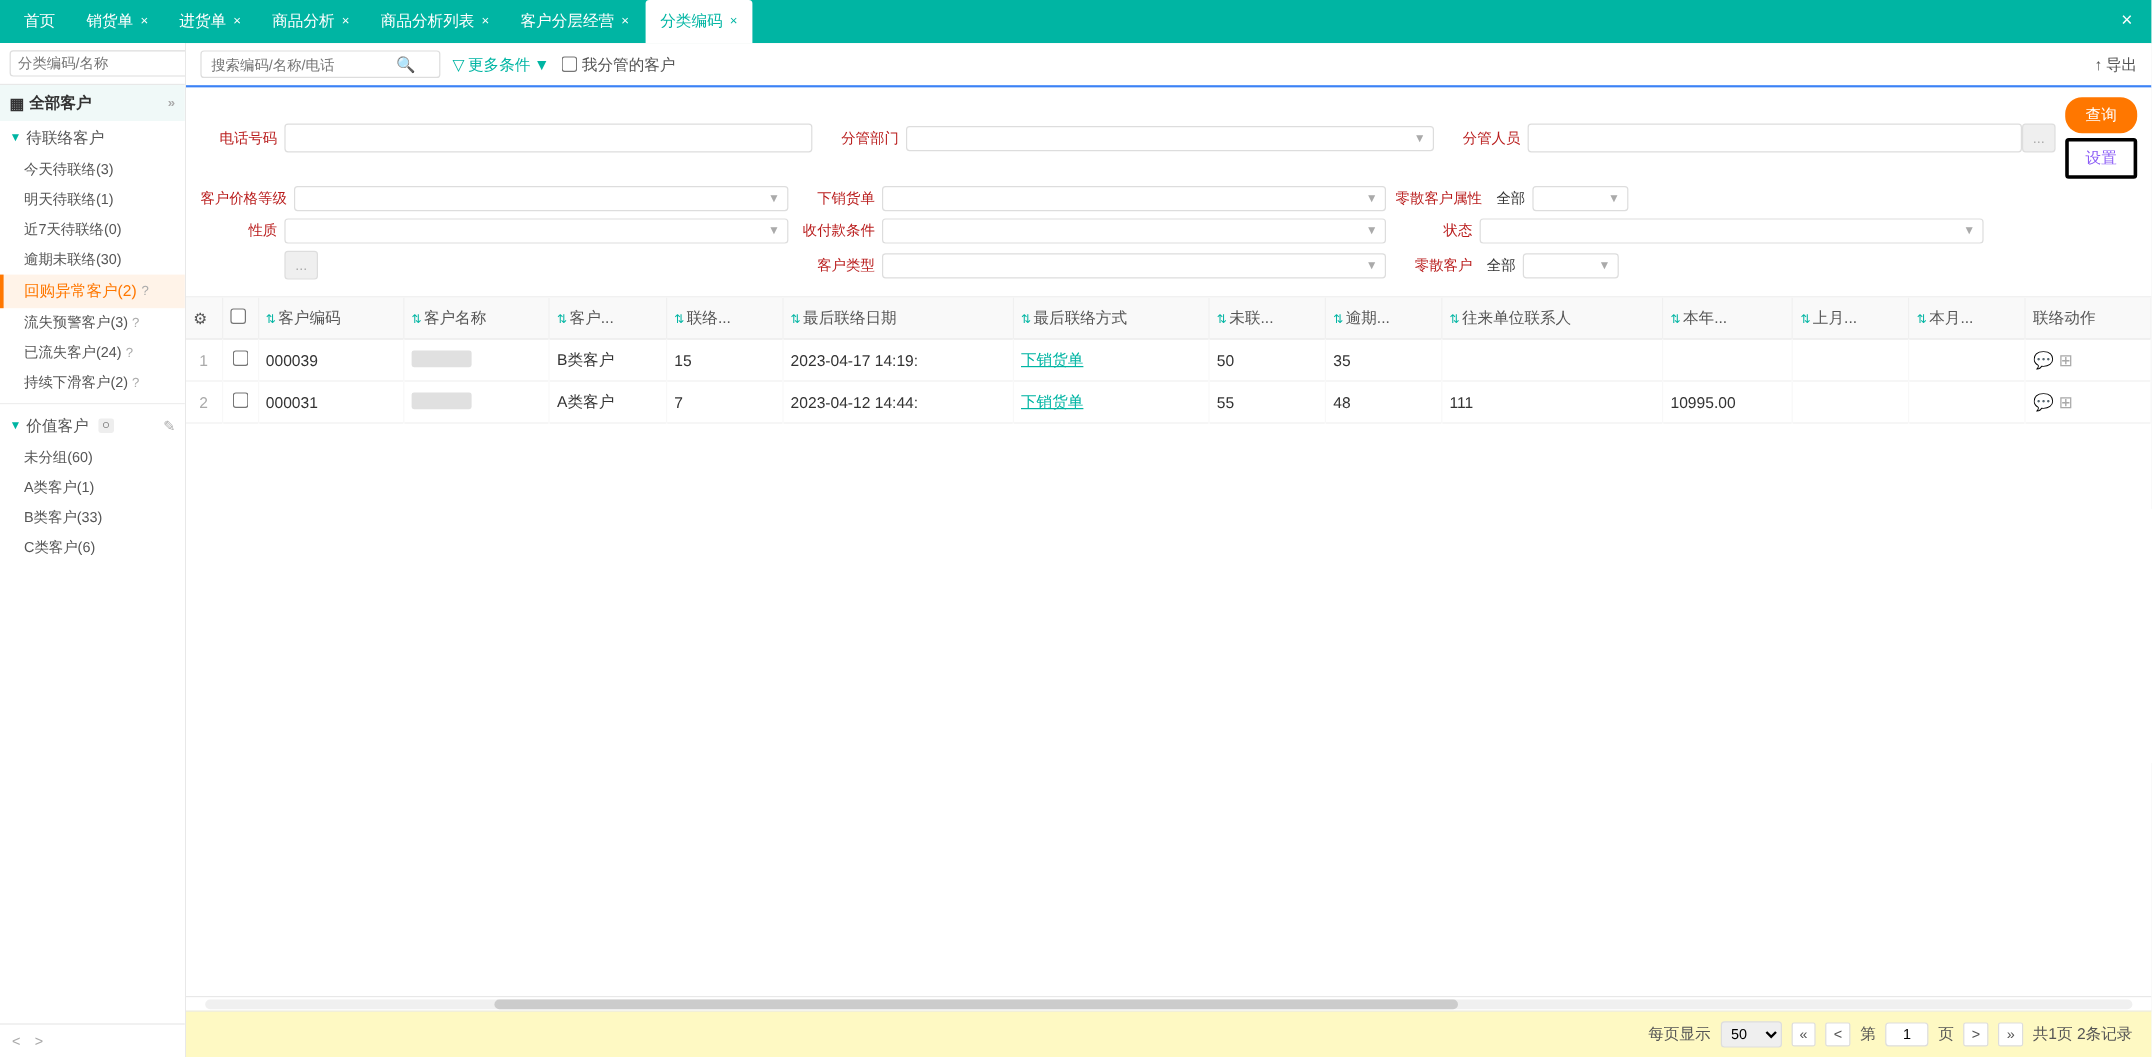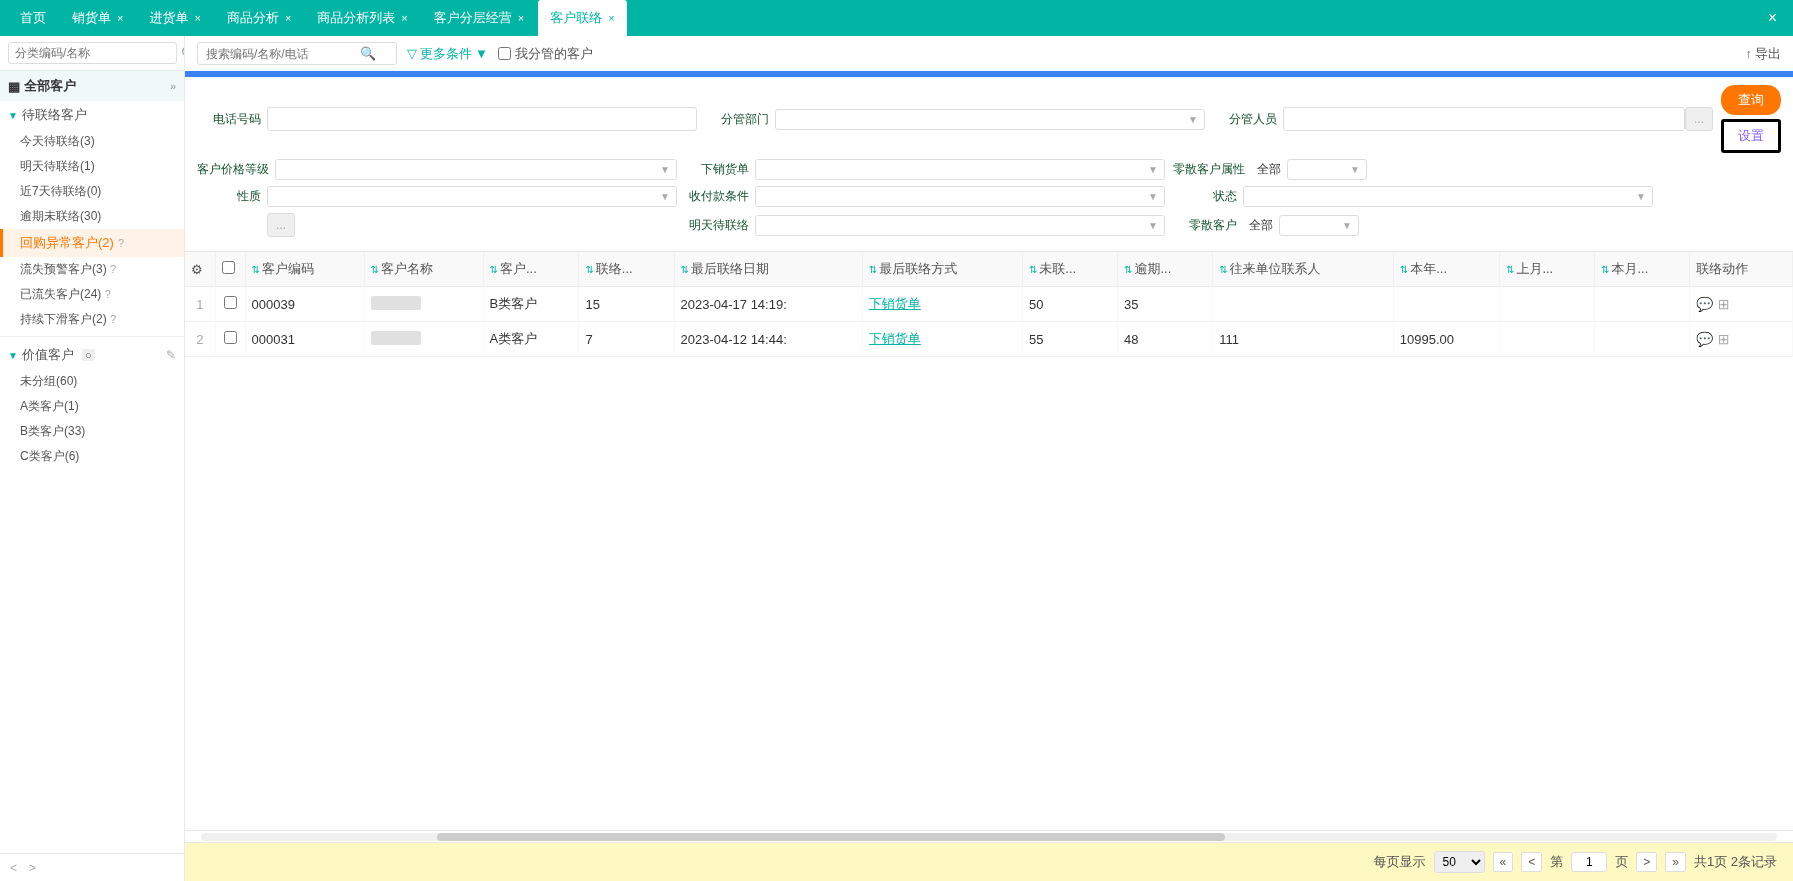--- a/index.html
+++ b/index.html
@@ -36,21 +36,21 @@
     }
 
     
     .main-layout {
       display: flex;
       height: calc(881px - 36px);
     }
 
     
     .sidebar {
-      width: 185px;
+      width: 155px;
       background: #fff;
       border-right: 1px solid #e8e8e8;
       display: flex;
       flex-direction: column;
       flex-shrink: 0;
       overflow-y: auto;
     }
     .sidebar-search {
       display: flex;
       align-items: center;
@@ -119,21 +119,21 @@
       overflow: hidden;
     }
 
     
     .filter-bar {
       background: #fff;
       padding: 6px 12px;
       display: flex;
       align-items: center;
       gap: 10px;
-      border-bottom: 6px solid #3b82f6;
+      border-bottom: 2px solid #3b82f6;
       flex-wrap: nowrap;
     }
     .filter-search-box {
       display: flex;
       align-items: center;
       border: 1px solid #ddd;
       border-radius: 3px;
       padding: 3px 8px;
       gap: 4px;
       min-width: 200px;
@@ -185,21 +185,21 @@
       gap: 8px;
       margin-bottom: 6px;
     }
     .filter-field {
       display: flex;
       align-items: center;
       flex: 1;
       min-width: 0;
     }
     .filter-label {
-      color: #14532d;
+      color: #b91c1c;
       font-size: 12px;
       white-space: nowrap;
       padding-right: 6px;
       min-width: 70px;
       text-align: right;
     }
     .filter-input {
       flex: 1;
       border: 1px solid #ddd;
       border-radius: 3px;
@@ -421,21 +421,21 @@
   </div>
   <div class="nav-item">
     <span>商品分析列表</span>
     <span class="close-x">×</span>
   </div>
   <div class="nav-item">
     <span>客户分层经营</span>
     <span class="close-x">×</span>
   </div>
   <div class="nav-item active">
-    <span>客户联络</span>
+    <span>分类编码</span>
     <span class="close-x">×</span>
   </div>
   <div class="nav-close-all">×</div>
 </div>
 
 <div class="main-layout">
 
   <div class="sidebar">
     <div class="sidebar-search">
       <input type="text" placeholder="分类编码/名称" style="">
@@ -588,21 +588,21 @@
         </div>
         <div style="width:120px;"></div>
       </div>
 
       <div class="filter-row">
         <div class="filter-field">
           <span class="filter-label"></span>
           <button class="filter-ellipsis">...</button>
         </div>
         <div class="filter-field">
-          <span class="filter-label">明天待联络</span>
+          <span class="filter-label">客户类型</span>
           <div class="filter-select">
             <span></span>
             <span class="chev">▼</span>
           </div>
         </div>
         <div class="filter-field">
           <span class="filter-label">零散客户</span>
           <span style="font-size:12px;color:#333;padding:0 6px;">全部</span>
           <div class="filter-select" style="max-width:80px;">
             <span></span>

